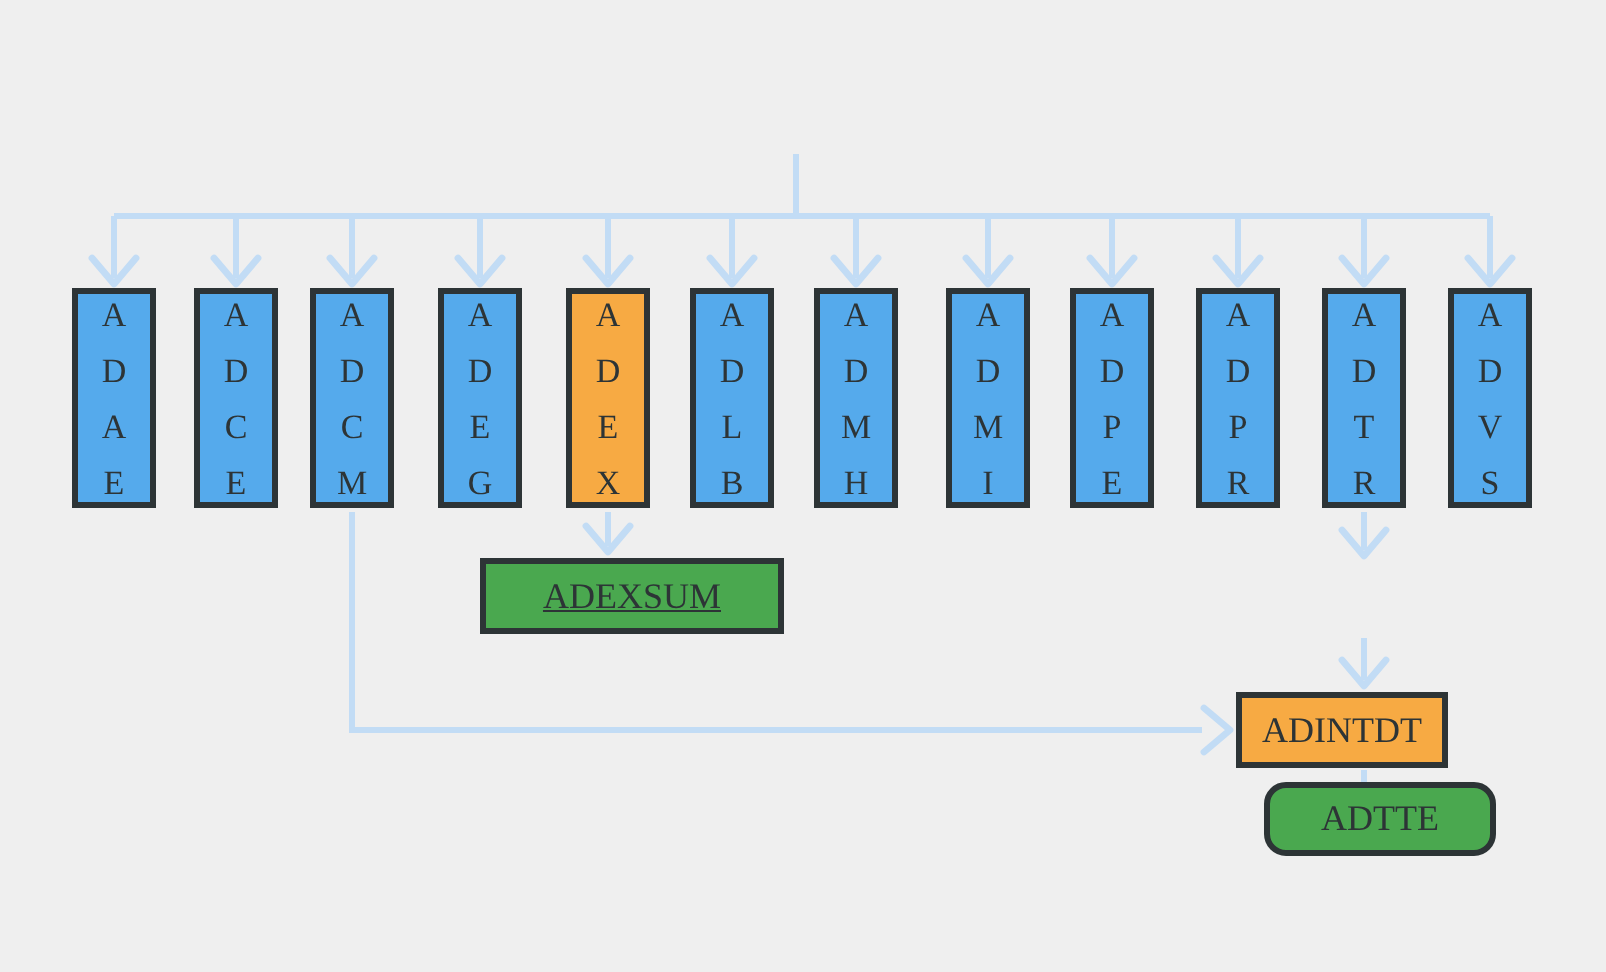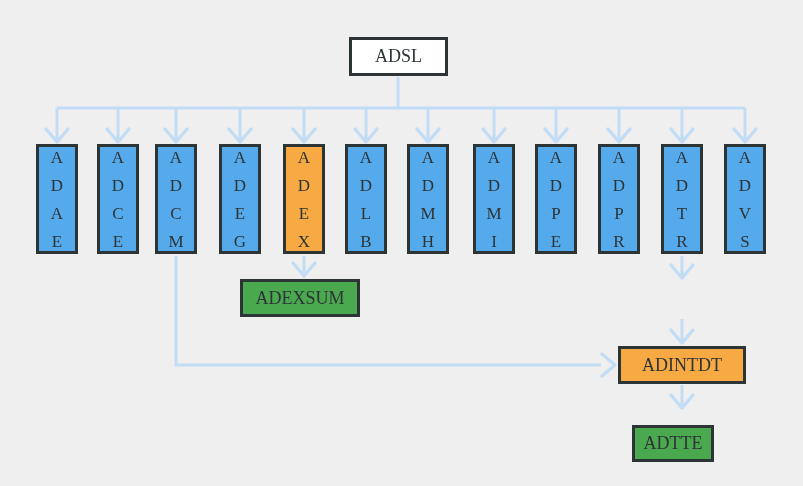--- a/index.html
+++ b/index.html
@@ -135,23 +135,20 @@
     <g>
       <path class="wire" d="M176,256 L176,365 L601,365"></path>
         <polyline class="wire-head" points="602,354 615,365 602,376"></polyline>
     </g>
     <g>
       <path class="wire" d="M682,385 L682,405"></path>
         <polyline class="wire-head" points="671,395 682,408 693,395"></polyline>
     </g>
   </svg>
 
-  <div class="node fill-white" style="left:349px; top:37px; width:99px; height:39px;">
-    <span>ADSL</span>
-  </div>
 
   <div class="node col fill-blue" style="left:36px;">
     <span class="vtext">ADAE</span>
   </div>
   <div class="node col fill-blue" style="left:97px;">
     <span class="vtext">ADCE</span>
   </div>
   <div class="node col fill-blue" style="left:155px;">
     <span class="vtext">ADCM</span>
   </div>
@@ -176,23 +173,23 @@
   <div class="node col fill-blue" style="left:598px;">
     <span class="vtext">ADPR</span>
   </div>
   <div class="node col fill-blue" style="left:661px;">
     <span class="vtext">ADTR</span>
   </div>
   <div class="node col fill-blue" style="left:724px;">
     <span class="vtext">ADVS</span>
   </div>
 
-  <div class="node fill-green" style="left:240px; top:279px; width:120px; height:38px;">
+  <div class="node fill-green" style="left:240px; top:279px; width:152px; height:38px;text-decoration:underline;">
     <span>ADEXSUM</span>
   </div>
-  <div class="node fill-orange" style="left:618px; top:346px; width:128px; height:38px;">
+  <div class="node fill-orange" style="left:618px; top:346px; width:106px; height:38px;">
     <span>ADINTDT</span>
   </div>
-  <div class="node fill-green" style="left:632px; top:425px; width:82px; height:37px;">
+  <div class="node fill-green" style="left:632px; top:391px; width:116px; height:37px;border-radius:11px;">
     <span>ADTTE</span>
   </div>
 
 </div>
 
 </body></html>

